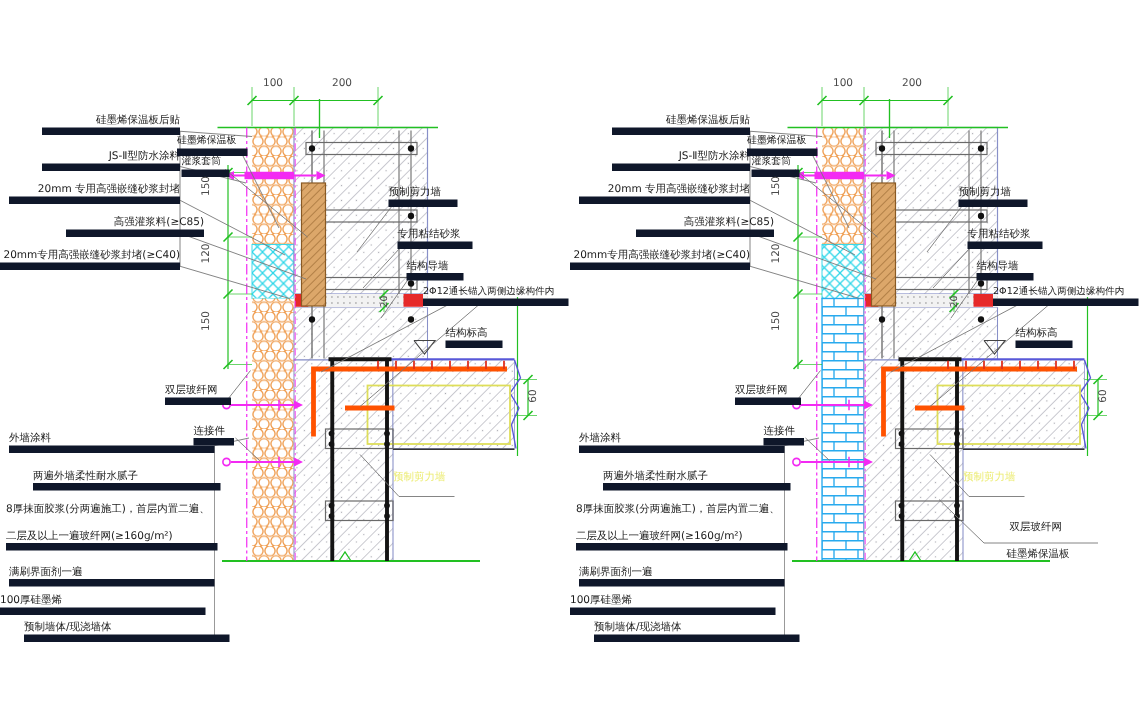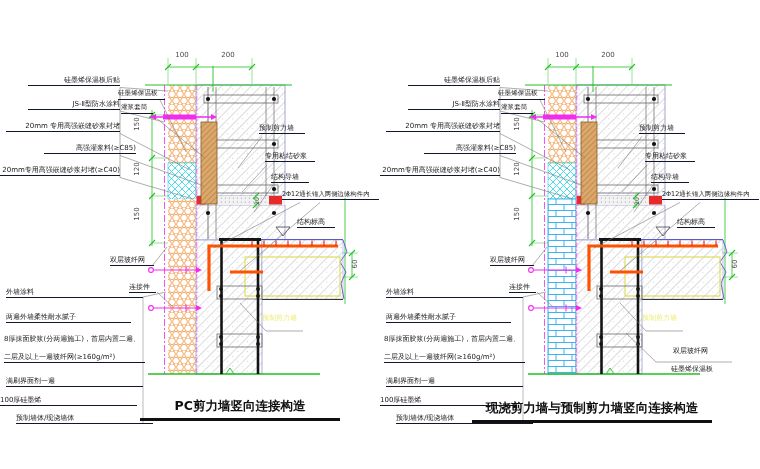--- a/index.html
+++ b/index.html
@@ -2,38 +2,38 @@
 <html><head>
 <meta charset="utf-8">
 <style>
   html,body{margin:0;padding:0;background:#fff;font-family:"DejaVu Sans",sans-serif;}
   #canvas{position:relative;width:760px;height:469px;background:#fff;overflow:hidden;}
   #art{position:absolute;left:0;top:0;z-index:0;}
   .diagram{position:absolute;top:0;width:380px;height:469px;z-index:1;}
   .d-left{left:0;} .d-right{left:380px;}
   .lb{position:absolute;font-size:7px;color:#1a1a1a;line-height:1.15;white-space:nowrap;}
   .ar{text-align:right;}
-  .ul{border-bottom:1px solid #0f172a;padding-bottom:1px;}
+  .ul{border-bottom:5px solid #0f172a;padding-bottom:1px;}
   .dim{position:absolute;font-size:7px;color:#4a4a4a;text-align:center;}
   .rot{width:26px;height:10px;transform:rotate(-90deg);transform-origin:center;}
   .ylw{color:#ecec72;}
   .title{position:absolute;text-align:center;font-weight:bold;font-size:12.5px;color:#101010;border-bottom:3px solid #101010;padding-bottom:3px;white-space:nowrap;}
   .d-left .title{left:140px;top:398px;width:200px;}
   .d-right .title{left:92px;top:400px;width:240px;}
   .p-l1{left:28px;top:76px;width:92px}
   .p-l2{left:28px;top:100px;width:92px}
   .p-l3{left:6px;top:122px;width:114px}
   .p-l4{left:44px;top:144px;width:92px}
   .p-l5{left:0;top:166px;width:120px}
   .p-bwb{left:118px;top:90px;width:47px;font-size:6.6px}
   .p-gjtt{left:121px;top:104px;width:32px;font-size:6.6px}
   .p-sbxw{left:110px;top:256px;width:44px}
   .p-ljj{left:129px;top:283px;width:27px}
   .p-wqtl{left:6px;top:288px;width:137px}
-  .p-nz{left:6px;top:313px;width:125px}
+  .p-nz{left:22px;top:313px;width:125px}
   .p-b1{left:4px;top:335px;width:141px}
   .p-b2{left:4px;top:353px;width:141px}
   .p-b3{left:6px;top:377px;width:137px}
   .p-b4{left:0;top:396px;width:137px}
   .p-b5{left:16px;top:414px;width:137px}
   .p-r1{left:259px;top:124px;width:46px}
   .p-r2{left:265px;top:152px;width:50px}
   .p-r3{left:271px;top:173px;width:38px}
   .p-r4{left:282px;top:191px;width:97px;font-size:6.4px}
   .p-r5{left:297px;top:218px;width:38px}
@@ -340,21 +340,20 @@
     <div class="lb ul p-r4">2Φ12通长锚入两侧边缘构件内</div>
     <div class="lb ul p-r5">结构标高</div>
     <div class="lb ylw p-wall">预制剪力墙</div>
     <div class="dim p-d100">100</div>
     <div class="dim p-d200">200</div>
     <div class="dim rot p-v1">150</div>
     <div class="dim rot p-v2">120</div>
     <div class="dim rot p-v3">150</div>
     <div class="dim rot p-d60">60</div>
     <div class="dim rot p-d20">20</div>
-    <div class="title">PC剪力墙竖向连接构造</div>
   </div>
 
   <div class="diagram d-right">
     <div class="lb ar ul p-l1">硅墨烯保温板后贴</div>
     <div class="lb ar ul p-l2">JS-Ⅱ型防水涂料</div>
     <div class="lb ar ul p-l3">20mm 专用高强嵌缝砂浆封堵</div>
     <div class="lb ar ul p-l4">高强灌浆料(≥C85)</div>
     <div class="lb ar ul p-l5">20mm专用高强嵌缝砂浆封堵(≥C40)</div>
     <div class="lb ul p-bwb">硅墨烯保温板</div>
     <div class="lb ul p-gjtt">灌浆套筒</div>
@@ -375,16 +374,15 @@
     <div class="lb ylw p-wall">预制剪力墙</div>
     <div class="lb p-e1">双层玻纤网</div>
     <div class="lb p-e2">硅墨烯保温板</div>
     <div class="dim p-d100">100</div>
     <div class="dim p-d200">200</div>
     <div class="dim rot p-v1">150</div>
     <div class="dim rot p-v2">120</div>
     <div class="dim rot p-v3">150</div>
     <div class="dim rot p-d60">60</div>
     <div class="dim rot p-d20">20</div>
-    <div class="title">现浇剪力墙与预制剪力墙竖向连接构造</div>
   </div>
 
 </div>
 
 </body></html>

